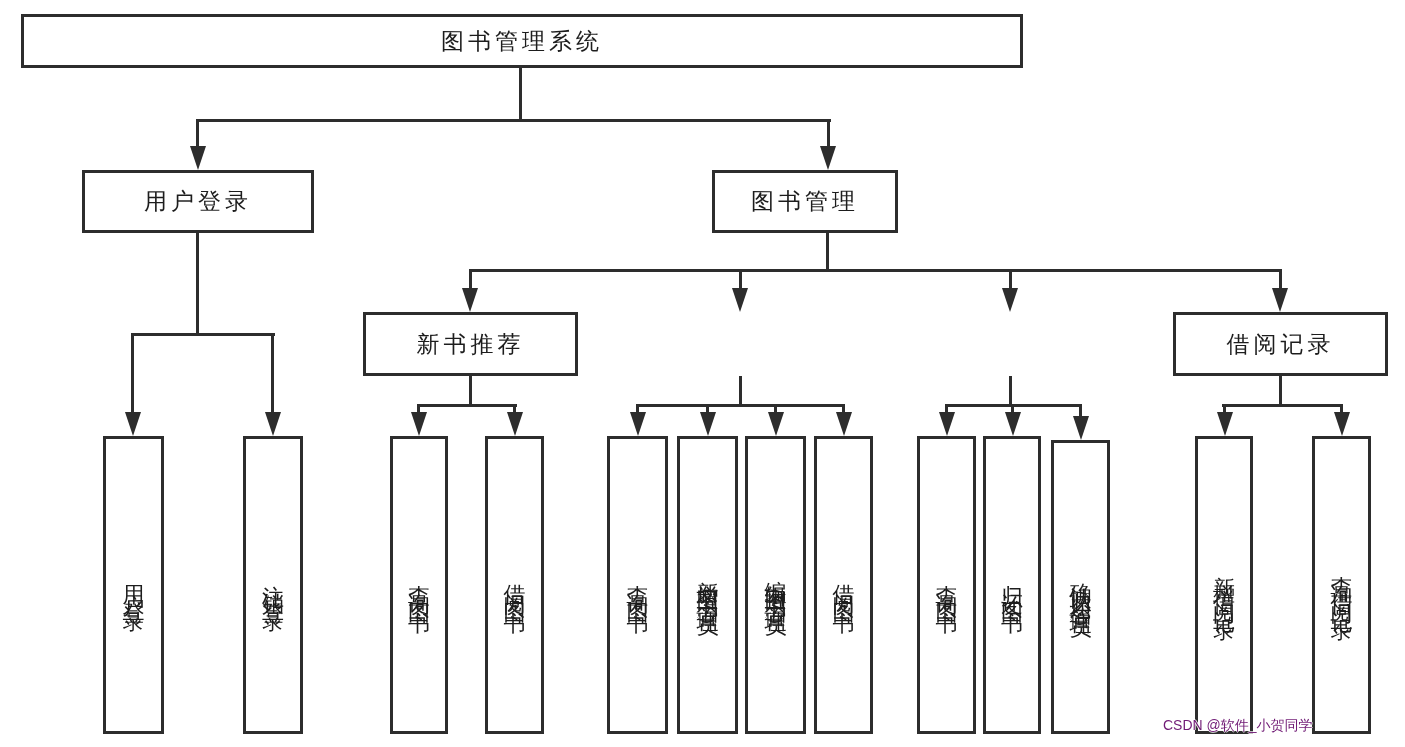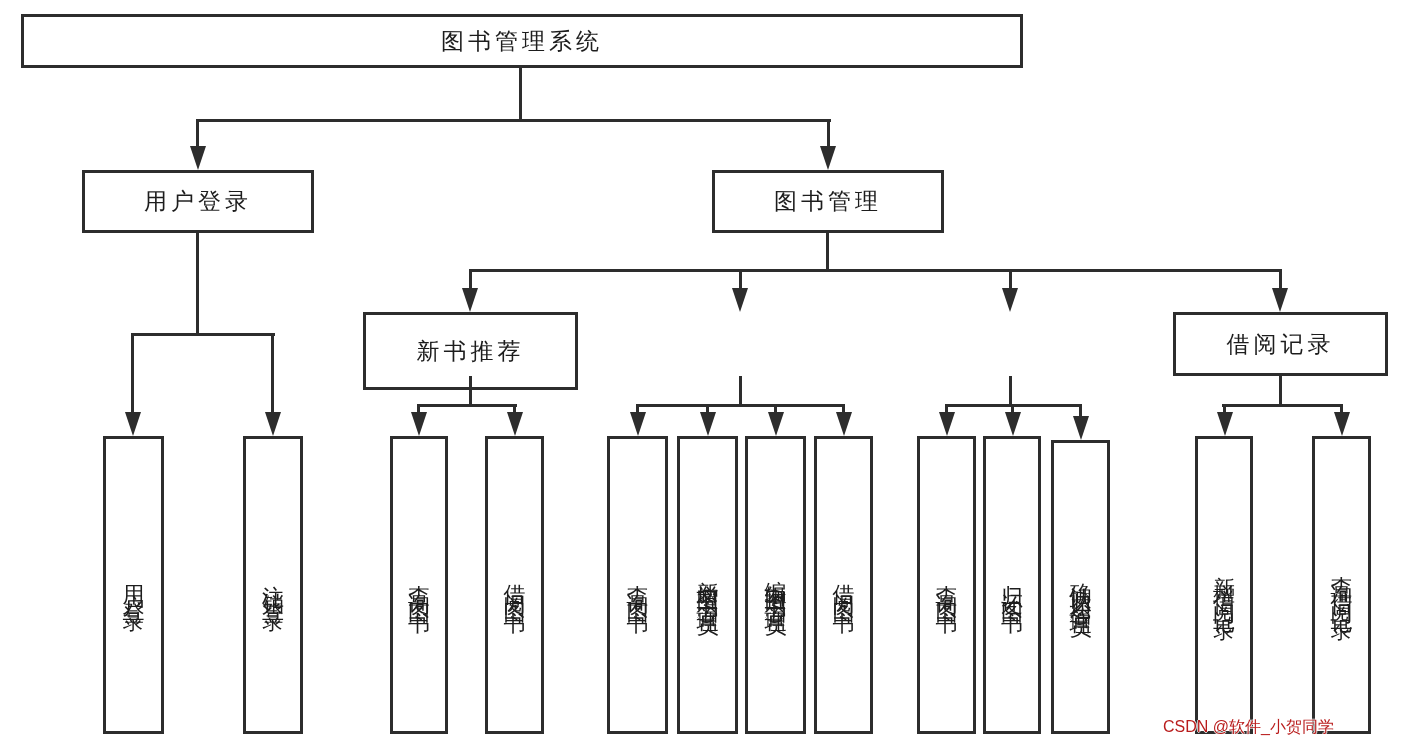--- a/index.html
+++ b/index.html
@@ -22,42 +22,42 @@
   .leaf .vl.long { letter-spacing:5px; }
   .vline { position:absolute; width:3px; background:#2d2d2d; }
   .hline { position:absolute; height:3px; background:#2d2d2d; }
   .arr {
     position:absolute; width:0; height:0;
     border-left:8px solid transparent; border-right:8px solid transparent;
     border-top:24px solid #2d2d2d;
   }
   #watermark {
     position:absolute; left:1163px; top:717px; z-index:5;
-    font-size:16px; color:#b91c1c; white-space:nowrap;
+    font-size:14px; color:#701a75; white-space:nowrap;
     text-shadow:0 1px 0 rgba(255,255,255,.75), 0 -1px 0 rgba(255,255,255,.75),
                 1px 0 0 rgba(255,255,255,.75), -1px 0 0 rgba(255,255,255,.75);
   }
 </style>
 </head>
 <body>
 
 <div id="canvas">
 
   <div class="box" style="left:21px;top:14px;width:1002px;height:54px;font-family:Liberation Mono, monospace;">
     <span class="hl">图书管理系统</span>
   </div>
 
   <div class="box" style="left:82px;top:170px;width:232px;height:63px;">
     <span class="hl">用户登录</span>
   </div>
-  <div class="box" style="left:712px;top:170px;width:232px;height:63px;">
+  <div class="box" style="left:712px;top:170px;width:186px;height:63px;">
     <span class="hl">图书管理</span>
   </div>
 
-  <div class="box" style="left:363px;top:312px;width:215px;height:78px;">
+  <div class="box" style="left:363px;top:312px;width:215px;height:64px;">
     <span class="hl">新书推荐</span>
   </div>
   <div class="box" style="left:1173px;top:312px;width:215px;height:64px;">
     <span class="hl">借阅记录</span>
   </div>
 
   <div class="box leaf" style="left:103px;top:436px;width:61px;height:298px;">
     <span class="vl">用户登录</span>
   </div>
   <div class="box leaf" style="left:243px;top:436px;width:60px;height:298px;">

